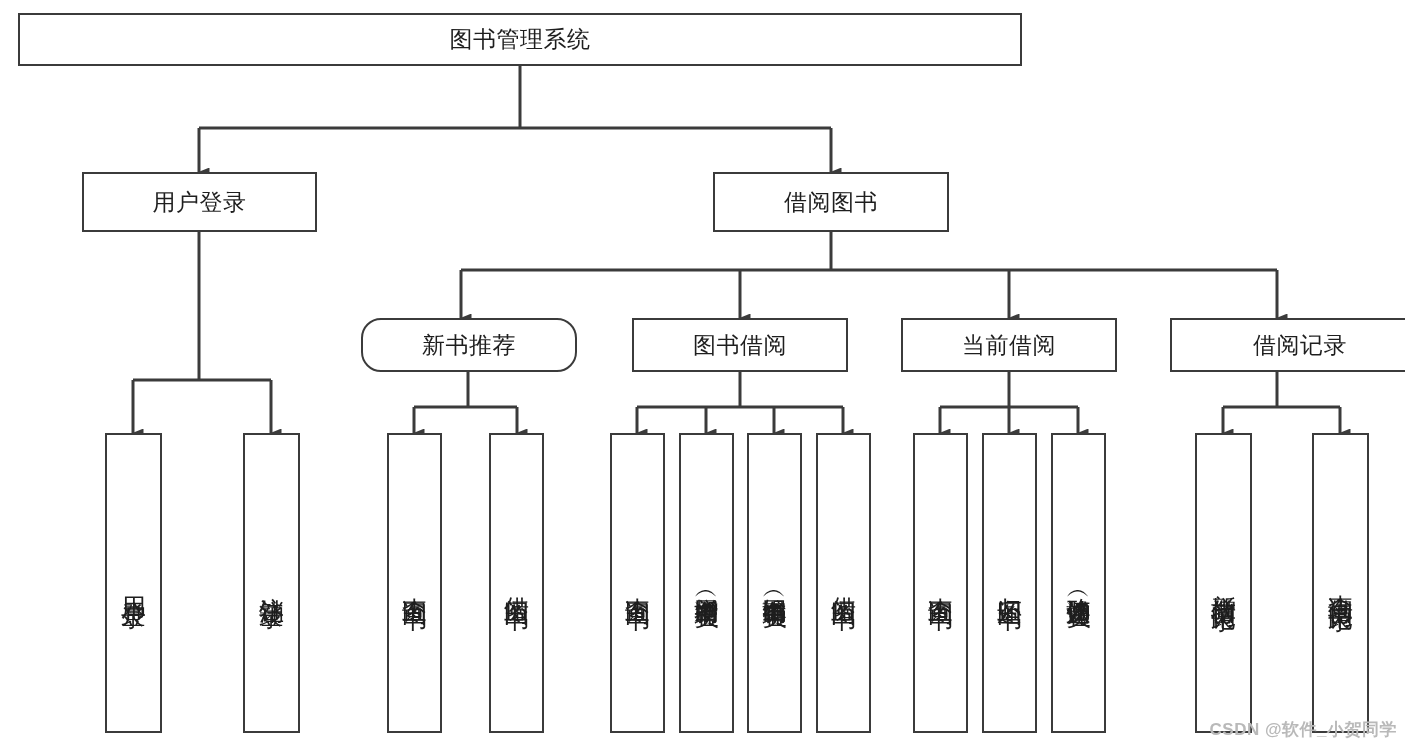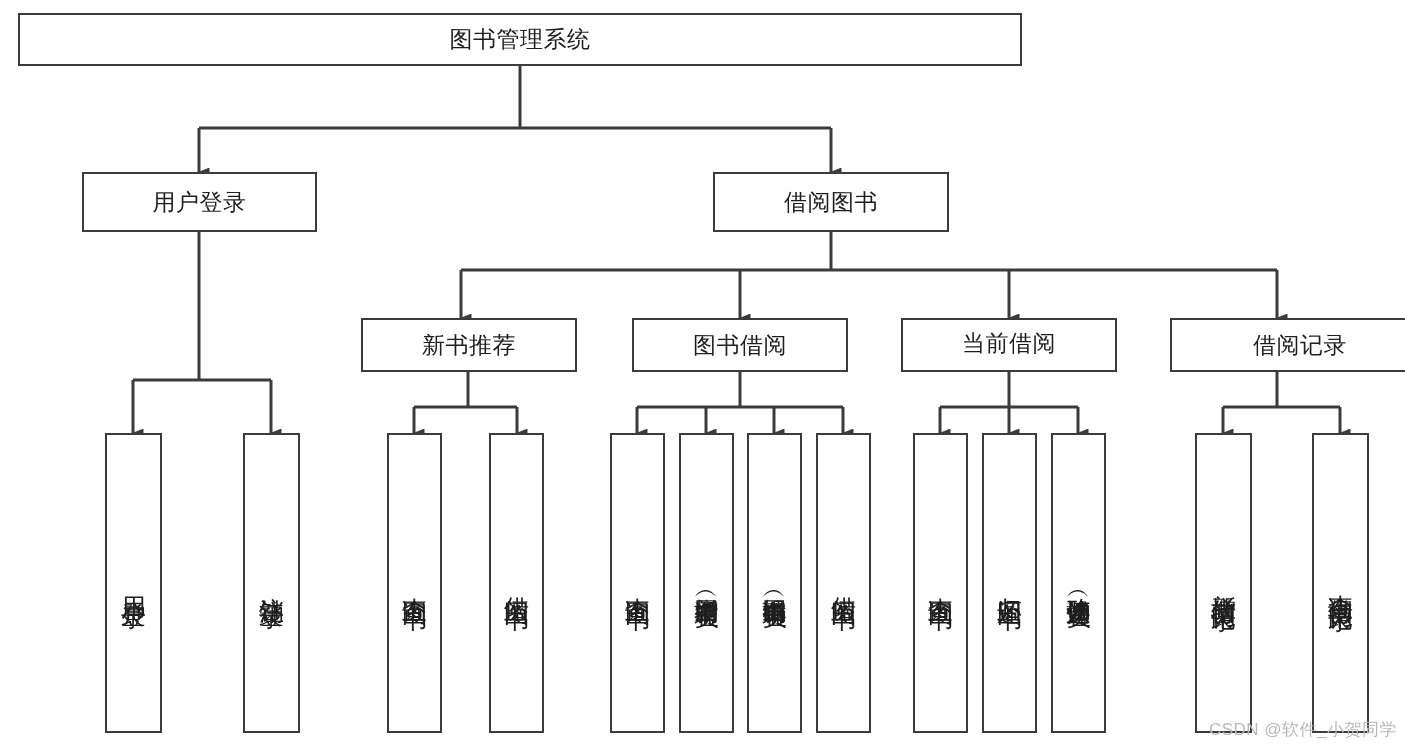--- a/index.html
+++ b/index.html
@@ -66,20 +66,21 @@
     letter-spacing: 1px;
   }
   .watermark {
     position: absolute;
     right: 8px;
     bottom: 6px;
     font-size: 17px;
     color: #b9b9b9;
     white-space: nowrap;
     letter-spacing: 0.5px;
+    font-weight: bold;
   }
 </style>
 </head>
 <body>
 
 <div id="diagram-root">
 
   <svg class="diagram-canvas" viewBox="0 0 1405 747">
     <defs>
       <marker id="arrowhead" markerWidth="9" markerHeight="11" refX="4.5" refY="10.5" orient="auto" markerUnits="userSpaceOnUse">
@@ -138,29 +139,29 @@
   </div>
 
   <div class="node-box" style="left:82px; top:172px; width:235px; height:60px;">
     <span class="node-label-h">用户登录</span>
   </div>
 
   <div class="node-box" style="left:713px; top:172px; width:236px; height:60px;">
     <span class="node-label-h">借阅图书</span>
   </div>
 
-  <div class="node-box" style="left:361px; top:318px; width:216px; height:54px;">
+  <div class="node-box" style="left:361px; top:318px; width:216px; height:54px;border-radius:20px;">
     <span class="node-label-h">新书推荐</span>
   </div>
 
   <div class="node-box" style="left:632px; top:318px; width:216px; height:54px;justify-content:center;">
     <span class="node-label-h">图书借阅</span>
   </div>
 
-  <div class="node-box" style="left:901px; top:318px; width:216px; height:54px;font-family:Liberation Mono, monospace;">
+  <div class="node-box" style="left:901px; top:318px; width:216px; height:54px;">
     <span class="node-label-h">当前借阅</span>
   </div>
 
   <div class="node-box" style="left:1170px; top:318px; width:260px; height:54px;">
     <span class="node-label-h">借阅记录</span>
   </div>
 
   <div class="leaf-box" style="left:105px; top:433px; width:57px; height:300px;">
     <span class="node-label-v">用户登录</span>
   </div>

